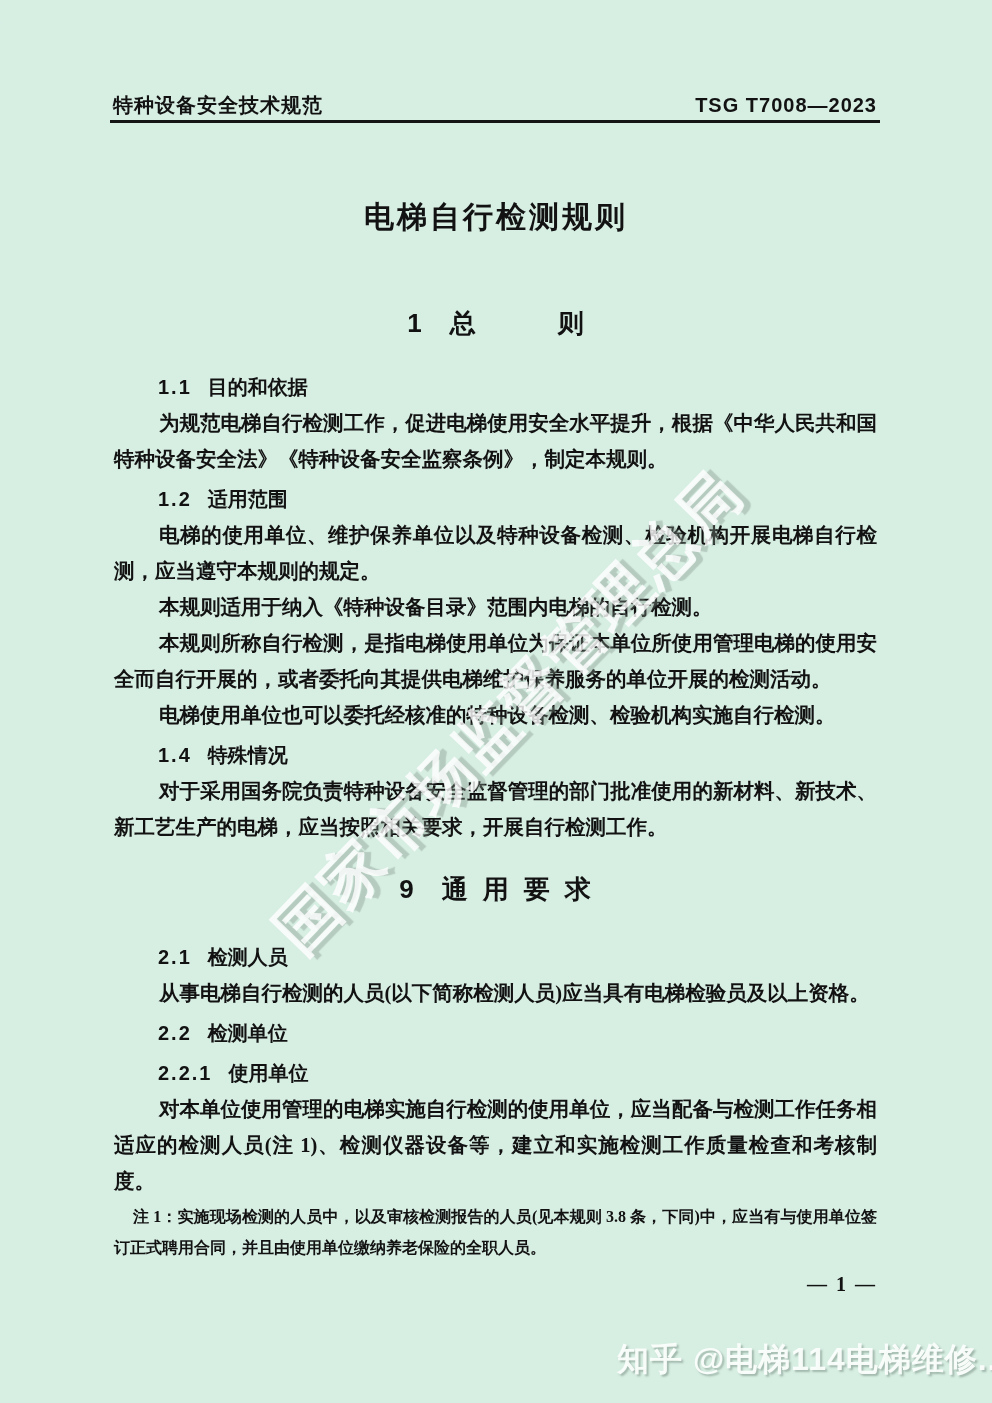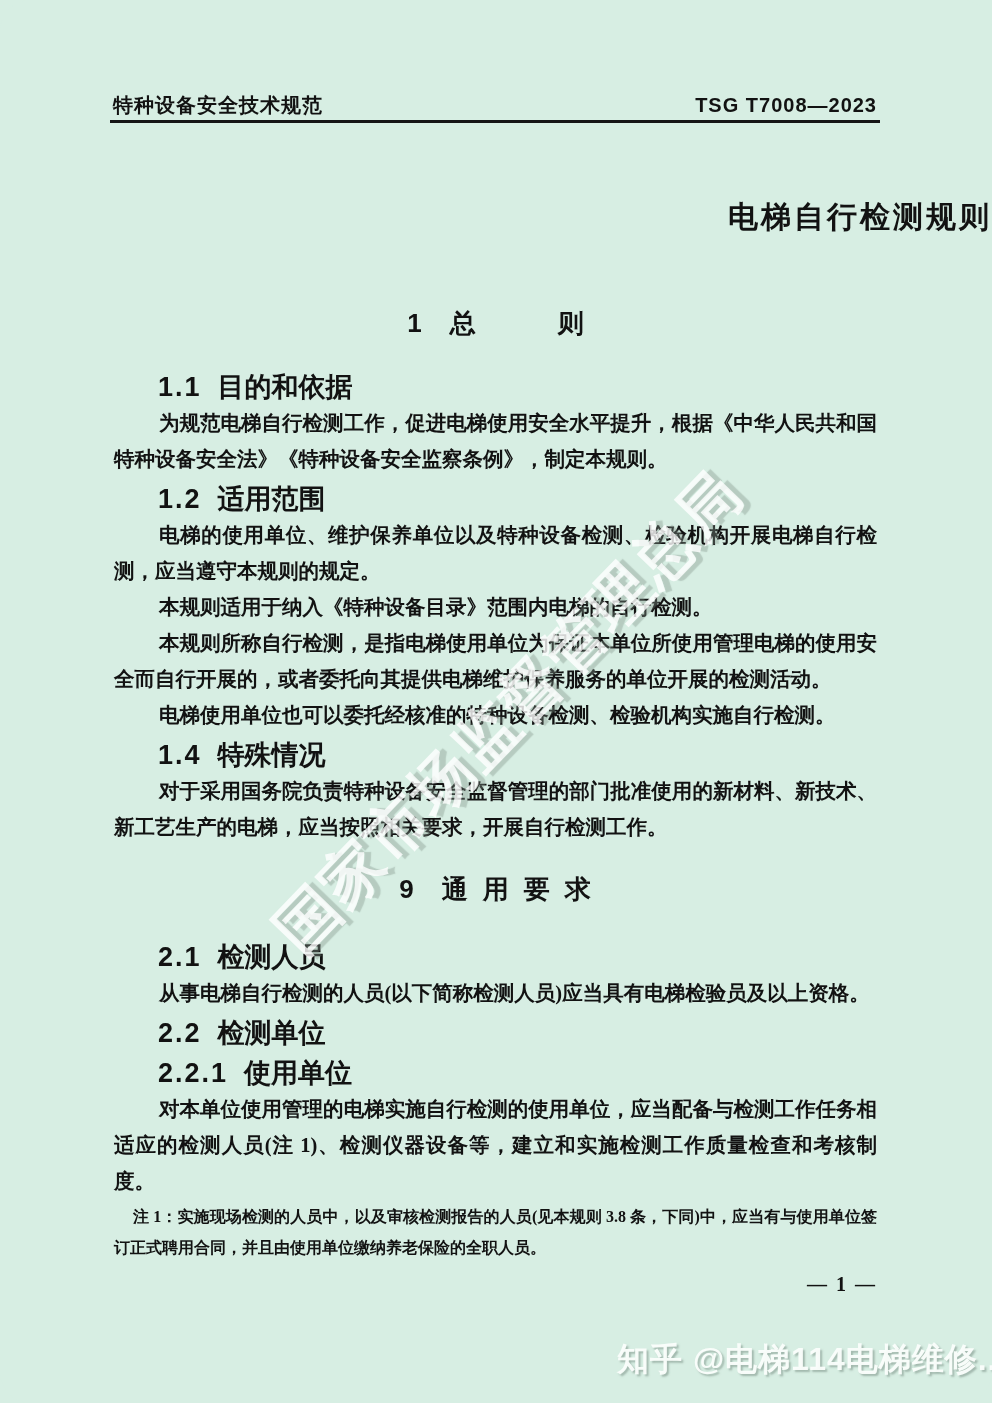--- a/index.html
+++ b/index.html
@@ -21,40 +21,40 @@
     font-family:"Liberation Sans", sans-serif;
     font-size:20px; line-height:26px; letter-spacing:1px;
   }
   .header-rule {
     margin:2px 112px 0 110px;
     height:3px; background:#161616;
   }
   
   .doc-title {
     margin-top:72px;
-    text-align:right;
+    text-align:center;
     font-family:"Liberation Sans", sans-serif;
     font-size:30px; line-height:44px; letter-spacing:3px;
   }
   .chapter {
     text-align:center;
     font-family:"Liberation Sans", sans-serif;
     font-size:26px; line-height:40px; letter-spacing:1px;
   }
   .chapter-1 { margin-top:64px; margin-bottom:26px; }
   .chapter-2 { margin-top:24px; margin-bottom:30px; }
   
   .body-text {
     margin:0 115px 0 114px;
     font-size:20.5px;
     position:relative; z-index:1;
   }
   h3.sec {
     font-family:"Liberation Sans", sans-serif;
-    font-size:27px; line-height:36px;
+    font-size:20px; line-height:36px;
     margin-top:4px; padding-left:44px;
     font-weight:bold;
   }
   .sec-num { letter-spacing:2px; margin-right:16px; }
   p.para {
     line-height:36px;
     text-indent:45px;
     text-align:justify;
   }
   .note {

